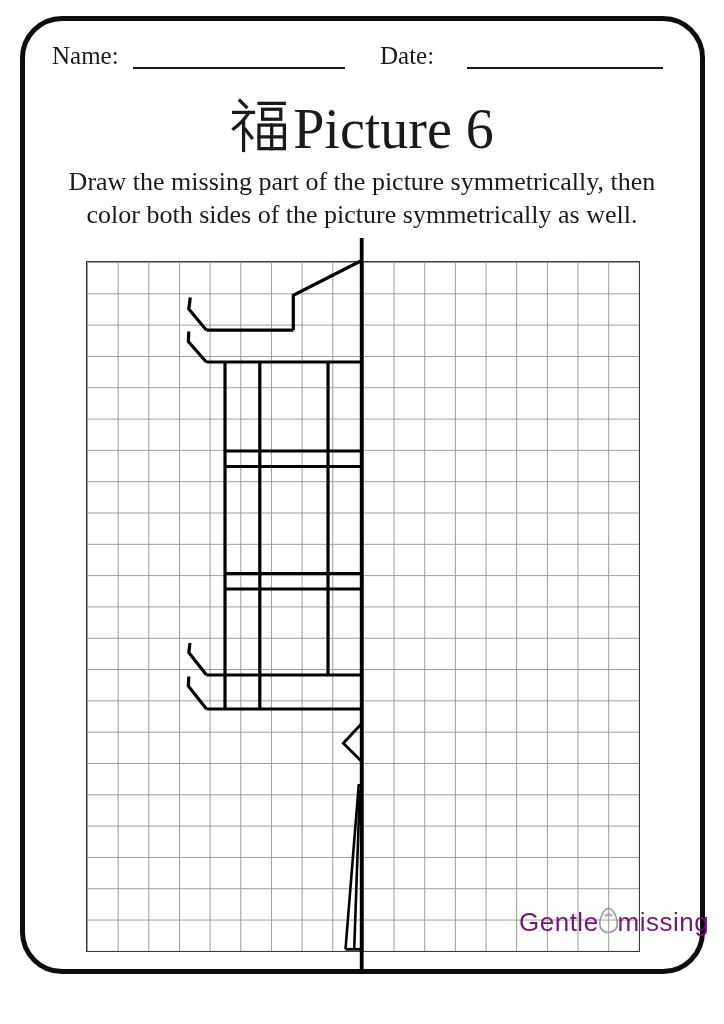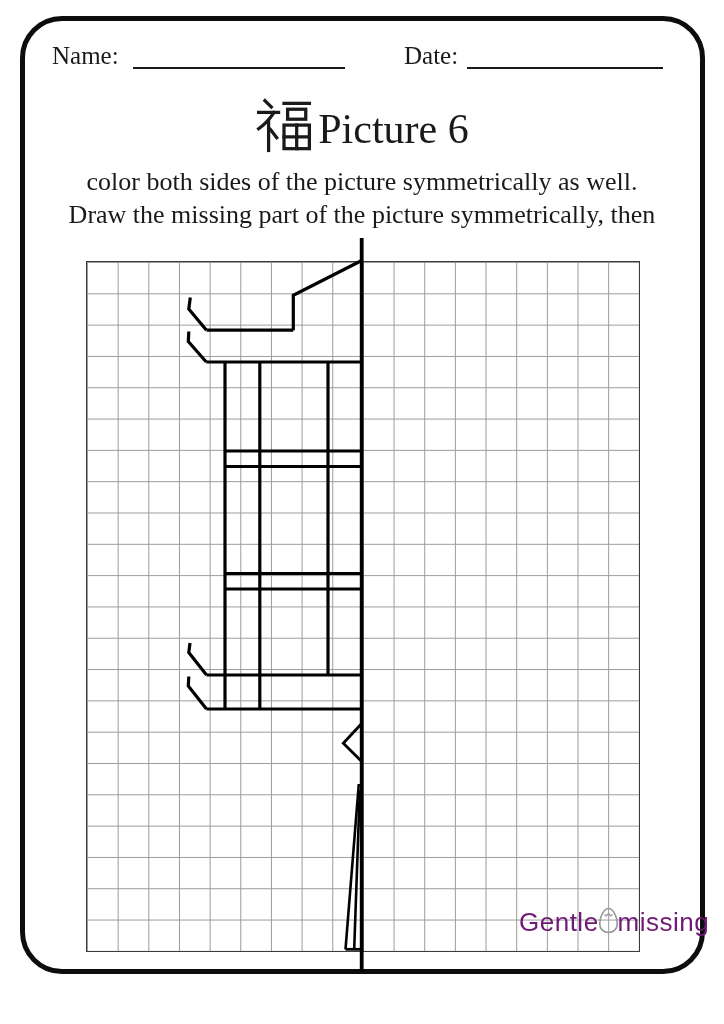--- a/index.html
+++ b/index.html
@@ -6,30 +6,30 @@
   .page{
     position:relative;width:724px;height:992px;background:#ffffff;overflow:hidden;
     font-family:"Liberation Serif", serif;color:#1a1a1a;
   }
   .frame{
     position:absolute;left:20px;top:16px;right:19px;bottom:18px;
     border:5px solid #0d0d0d;border-radius:42px;pointer-events:none;
   }
   .hdr-label{position:absolute;font-size:25px;white-space:nowrap;}
   .name-label{left:52px;top:42px;}
-  .date-label{left:404px;top:42px;}
+  .date-label{left:380px;top:42px;}
   .fill-line{position:absolute;top:67px;height:2px;background:#1a1a1a;}
   .name-line{left:133px;width:212px;}
   .date-line{left:467px;width:196px;}
   .title-row{
     position:absolute;left:0;right:0;top:94px;height:64px;
     display:flex;justify-content:center;align-items:center;gap:5px;
   }
   .fu-glyph{display:block;}
-  .title-text{font-size:42px;line-height:1;padding-top:6px;}
+  .title-text{font-size:56px;line-height:1;padding-top:6px;}
   .instructions{
     position:absolute;left:30px;right:30px;top:166px;text-align:center;
     font-size:26px;line-height:1.25;
   }
   .grid-canvas{
     position:absolute;left:85.5px;top:260.5px;width:552px;height:689px;
     border:1.8px solid #3c3c3c;box-sizing:content-box;
     background-image:
       linear-gradient(to right,#9b9b9b 1px,transparent 1px),
       linear-gradient(to bottom,#9b9b9b 1px,transparent 1px);
@@ -68,22 +68,22 @@
       <path d="M32,7 L60,7"></path>
       <rect x="36" y="13.5" width="20" height="11"></rect>
       <rect x="32" y="31" width="28" height="26"></rect>
       <path d="M46,31 L46,57"></path>
       <path d="M32,44 L60,44"></path>
     </svg>
     <span class="title-text">Picture 6</span>
   </div>
 
   <div class="instructions">
+    <div>Draw the missing part of the picture symmetrically, then</div>
     <div>color both sides of the picture symmetrically as well.</div>
-    <div>Draw the missing part of the picture symmetrically, then</div>
   </div>
 
   <div class="grid-canvas"></div>
 
   <svg class="figure-svg" width="724" height="1024" viewBox="0 0 724 1024" fill="none" stroke="#000000" stroke-width="3.2" stroke-linecap="butt" stroke-linejoin="miter">
 
     <path d="M361.7,238 L361.7,971" stroke-width="3.8"></path>
 
     <path d="M361.7,260.5 L293.3,295.2 L293.3,330.2"></path>
 

